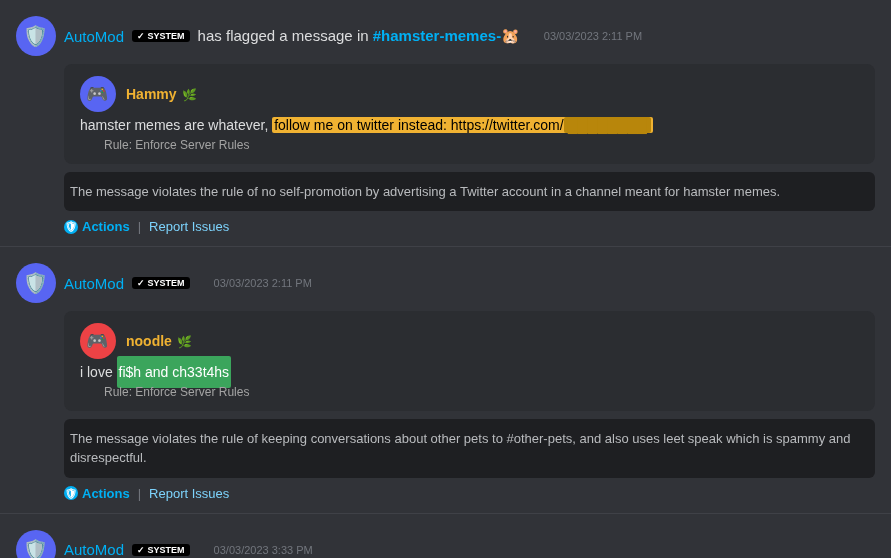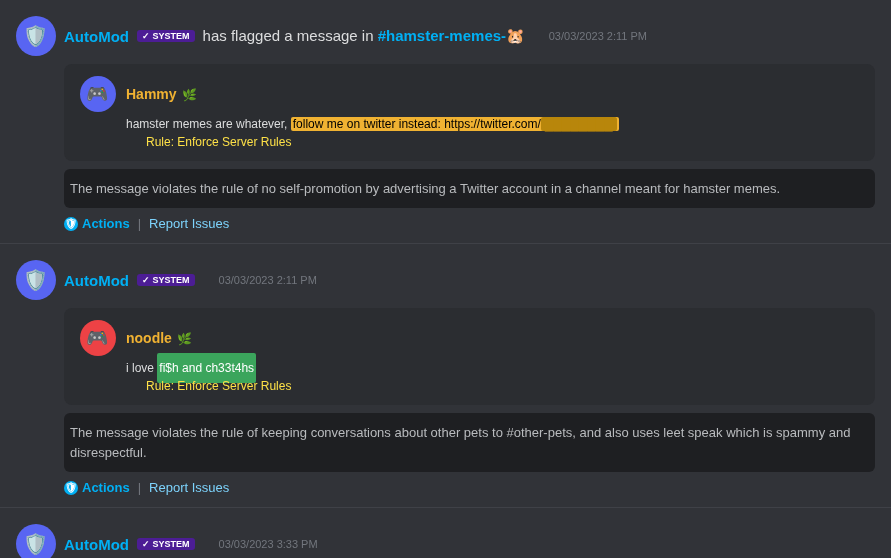--- a/index.html
+++ b/index.html
@@ -33,26 +33,26 @@
       background-color: #5865f2;
       display: flex;
       align-items: center;
       justify-content: center;
       flex-shrink: 0;
       font-size: 18px;
     }
 
     .automod-name {
       color: #00b0f4;
-      font-weight: 700;
+      font-weight: 400;
       font-size: 15px;
     }
 
     .system-badge {
-      background-color: #4c1d95;
+      background-color: #000000;
       color: white;
       font-size: 9px;
       font-weight: 700;
       padding: 1px 5px;
       border-radius: 3px;
       text-transform: uppercase;
       display: flex;
       align-items: center;
       gap: 3px;
     }
@@ -114,44 +114,43 @@
       font-size: 14px;
     }
 
     .leaf-badge {
       display: inline-block;
       font-size: 12px;
       margin-left: 2px;
     }
 
     .message-content {
-      margin-left: 46px;
       color: #dcddde;
-      font-size: 12px;
+      font-size: 14px;
       line-height: 1.4;
     }
 
     .highlight-yellow {
       background-color: #f0b232;
       color: #000;
       padding: 0 2px;
       border-radius: 2px;
     }
 
     .highlight-green {
       background-color: #3ba55c;
       color: #fff;
       padding: 8px 2px;
       border-radius: 2px;
     }
 
     .rule-text {
-      color: #fde047;
+      color: #a3a3a3;
       font-size: 12px;
-      margin-left: 66px;
+      margin-left: 24px;
       margin-top: 2px;
     }
 
     .violation-box {
       background-color: #1e1f22;
       border-radius: 6px;
       padding: 10px 6px;
       margin-left: 48px;
       margin-bottom: 8px;
       color: #b9bbbe;

